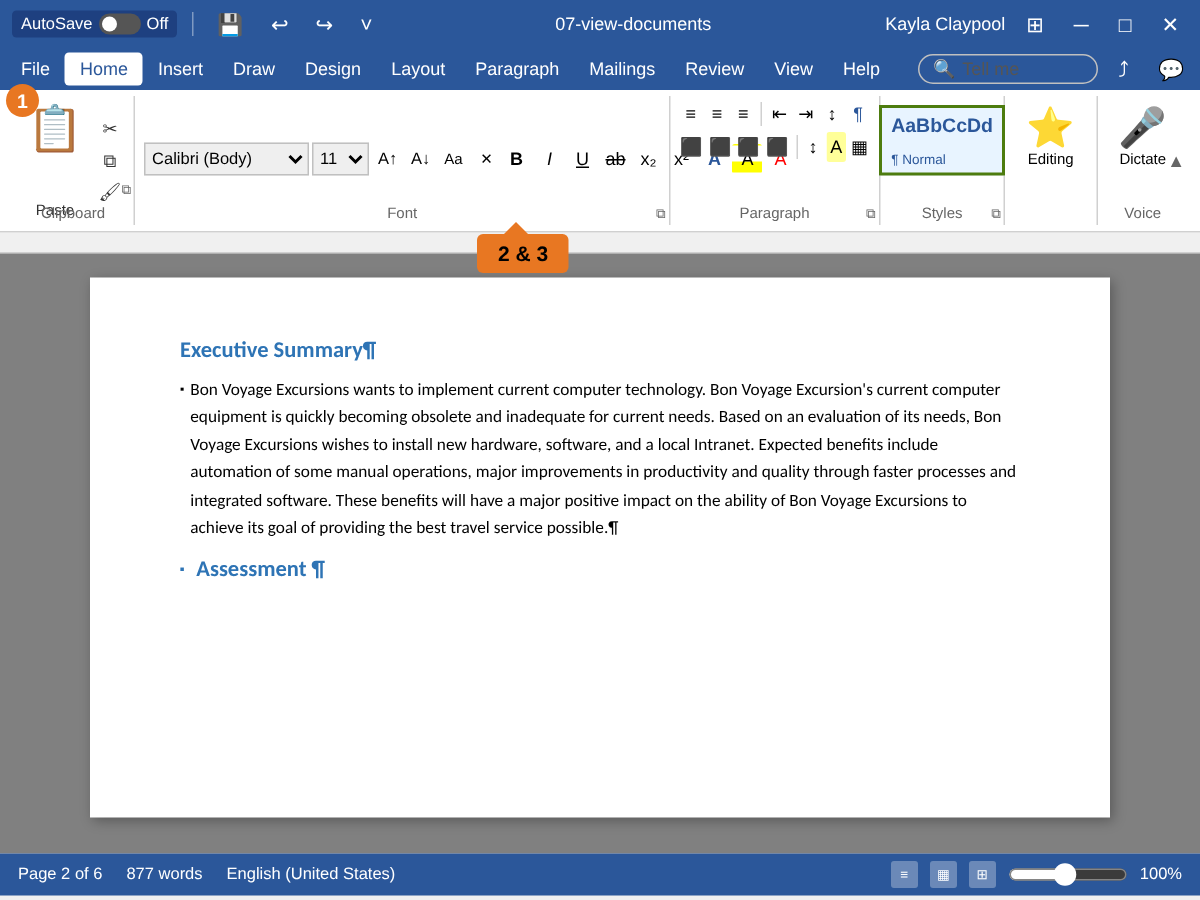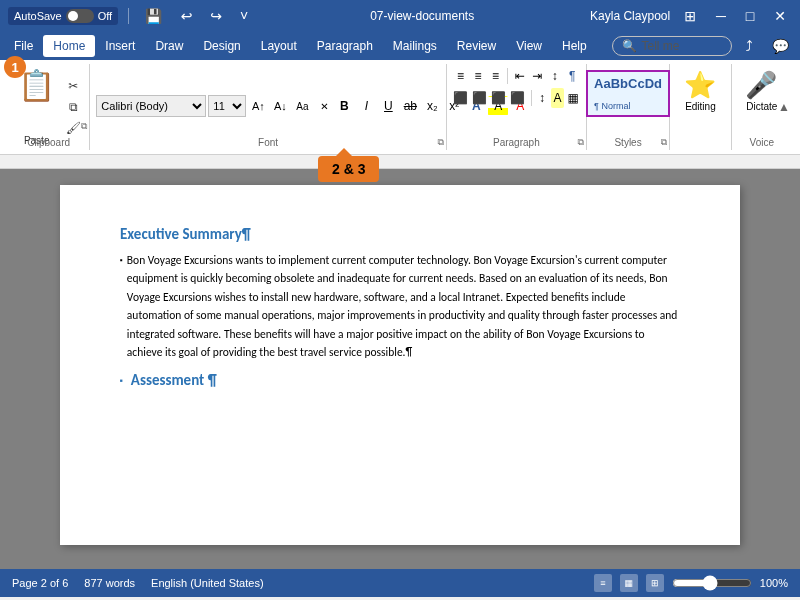--- a/index.html
+++ b/index.html
@@ -251,21 +251,21 @@
         <div style="width:1px;height:16px;background:#d0d0d0;margin:0 2px;"></div>
         <div class="format-btn">↕</div>
         <div class="format-btn" style="background:#ffff99;">A</div>
         <div class="format-btn">▦</div>
       </div>
       <div style="position:absolute;bottom:2px;left:50%;transform:translateX(-50%);font-size:10px;color:#666;">Paragraph</div>
       <div style="position:absolute;bottom:2px;right:2px;font-size:9px;color:#666;cursor:pointer;">⧉</div>
     </div>
 
     <div style="display:flex;flex-direction:column;align-items:center;border-right:1px solid #d0d0d0;padding:2px 8px;position:relative;min-width:70px;">
-      <div style="border:2px solid #a21caf;padding:4px 6px;background:#e8f4ff;margin-top:4px;cursor:pointer;">
+      <div style="border:2px solid #4d7c0f;padding:4px 6px;background:#e8f4ff;margin-top:4px;cursor:pointer;">
         <div style="font-size:13px;color:#2b579a;font-weight:bold;">AaBbCcDd</div>
         <div style="font-size:9px;color:#2b579a;text-align:left;margin-top:10px;">¶ Normal</div>
       </div>
       <div style="position:absolute;bottom:2px;left:50%;transform:translateX(-50%);font-size:10px;color:#666;">Styles</div>
       <div style="position:absolute;bottom:2px;right:2px;font-size:9px;color:#666;cursor:pointer;">⧉</div>
     </div>
 
     <div style="display:flex;flex-direction:column;align-items:center;border-right:1px solid #d0d0d0;padding:4px 8px;position:relative;">
       <div style="display:flex;flex-direction:column;align-items:center;cursor:pointer;padding:2px 6px;">
         <div style="font-size:26px;color:#2b579a;">⭐</div>

